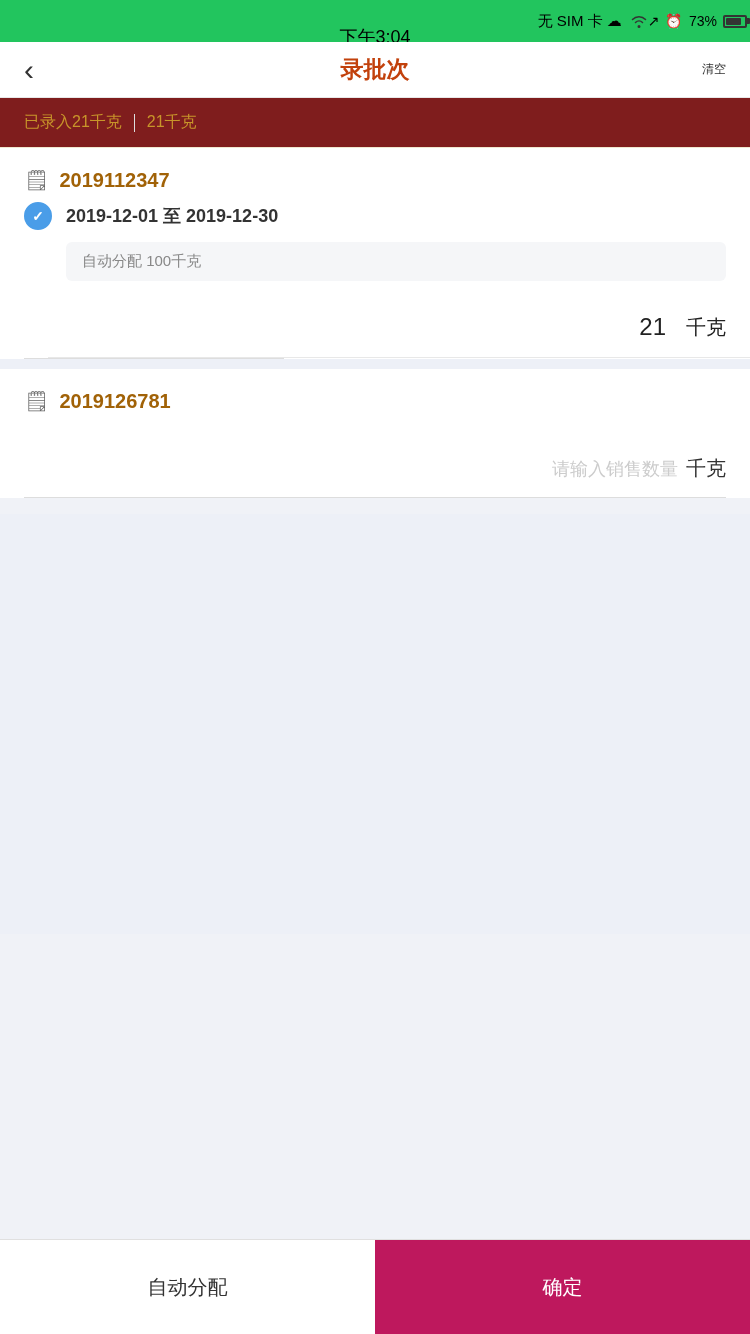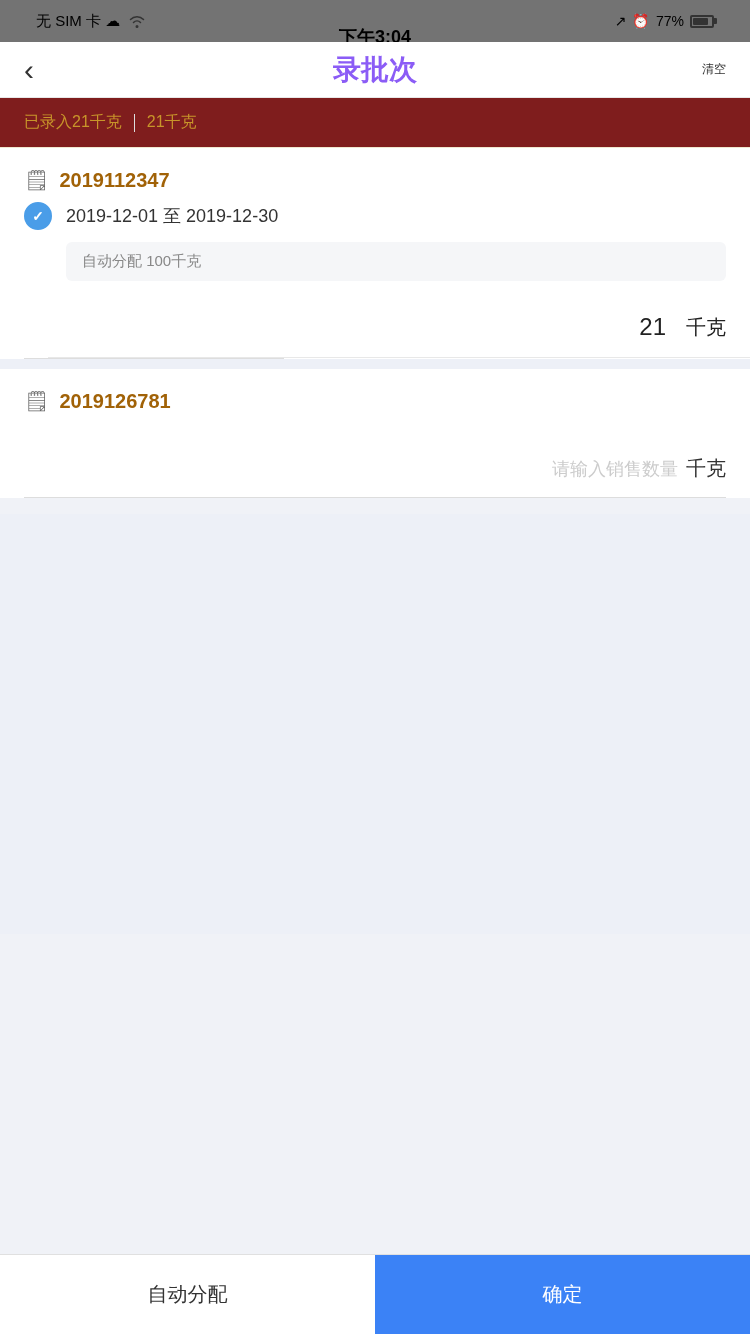--- a/index.html
+++ b/index.html
@@ -8,37 +8,37 @@
       font-family: -apple-system, "PingFang SC", "Helvetica Neue", Arial, sans-serif;
       background: #f0f2f7;
       width: 750px;
       min-height: 1334px;
       overflow-x: hidden;
     }
 
     
     .status-bar {
       height: 42px;
-      background: #737373;
-      display: flex;
-      align-items: center;
-      justify-content: space-between;
-      padding: 0 36px;
+      background: #22c55e;
+      display: flex;
+      align-items: center;
+      justify-content: flex-end;
+      padding: 0 3px;
       font-size: 14px;
       font-weight: 500;
     }
     .status-left {
       display: flex;
       align-items: center;
       gap: 8px;
       font-size: 15px;
     }
     .status-center {
       font-size: 18px;
-      font-weight: 700;
+      font-weight: 400;
       position: absolute;
       left: 50%;
       transform: translateX(-50%);
       margin-top: 32px;
     }
     .status-right {
       display: flex;
       align-items: center;
       gap: 6px;
       font-size: 14px;
@@ -83,23 +83,23 @@
       border-bottom: 1px solid #e8e8e8;
     }
     .nav-back {
       font-size: 24px;
       color: #333;
       cursor: pointer;
       padding: 8px;
       margin-left: -8px;
     }
     .nav-title {
-      font-size: 28px;
+      font-size: 23px;
       font-weight: 600;
-      color: #8b5cf6;
+      color: #c2410c;
       position: absolute;
       left: 50%;
       transform: translateX(-50%);
     }
     .nav-clear {
       font-size: 12px;
       color: #333;
       cursor: pointer;
     }
 
@@ -168,20 +168,21 @@
       border-color: #ccc;
     }
     .radio-check {
       color: white;
       font-size: 14px;
       font-weight: bold;
     }
     .batch-date {
       font-size: 18px;
       color: #333;
+      font-weight: bold;
     }
     .avail-box {
       background: #f5f6f8;
       border-radius: 6px;
       padding: 10px 16px;
       margin-left: 42px;
       font-size: 15px;
       color: #888;
     }
 
@@ -252,21 +253,21 @@
       flex: 1;
       min-height: 400px;
     }
 
     
     .bottom-bar {
       position: fixed;
       bottom: 0;
       left: 0;
       width: 750px;
-      height: 80px;
+      height: 95px;
       display: flex;
       background: #fff;
       border-top: 1px solid #e0e0e0;
     }
     .btn-auto {
       flex: 1;
       display: flex;
       align-items: center;
       justify-content: center;
       font-size: 20px;
@@ -277,21 +278,21 @@
       outline: none;
     }
     .btn-confirm {
       flex: 1;
       display: flex;
       align-items: center;
       justify-content: center;
       font-size: 20px;
       font-weight: 500;
       color: #fff;
-      background: #3b82f6;
+      background: #be185d;
       cursor: pointer;
       border: none;
       outline: none;
     }
 
     .relative { position: relative; }
   </style>
 </head>
 <body>
 
@@ -301,21 +302,21 @@
     <svg width="18" height="14" viewBox="0 0 18 14">
       <path d="M9 11a1.5 1.5 0 110 3 1.5 1.5 0 010-3z" fill="#333"></path>
       <path d="M5.5 8.5a5 5 0 017 0" stroke="#333" stroke-width="1.5" fill="none" stroke-linecap="round"></path>
       <path d="M2.5 5.5a9 9 0 0113 0" stroke="#333" stroke-width="1.5" fill="none" stroke-linecap="round"></path>
     </svg>
   </div>
   <div class="status-center">下午3:04</div>
   <div class="status-right">
     <span style="font-size:14px;">↗</span>
     <span style="font-size:14px;">⏰</span>
-    <span>77%</span>
+    <span>73%</span>
     <div class="battery-icon">
       <div class="battery-fill"></div>
     </div>
   </div>
 </div>
 
 <div class="nav-bar relative">
   <span class="nav-back" style="font-size:30px; font-weight:300;">‹</span>
   <span class="nav-title">录批次</span>
   <span class="nav-clear">清空</span>

